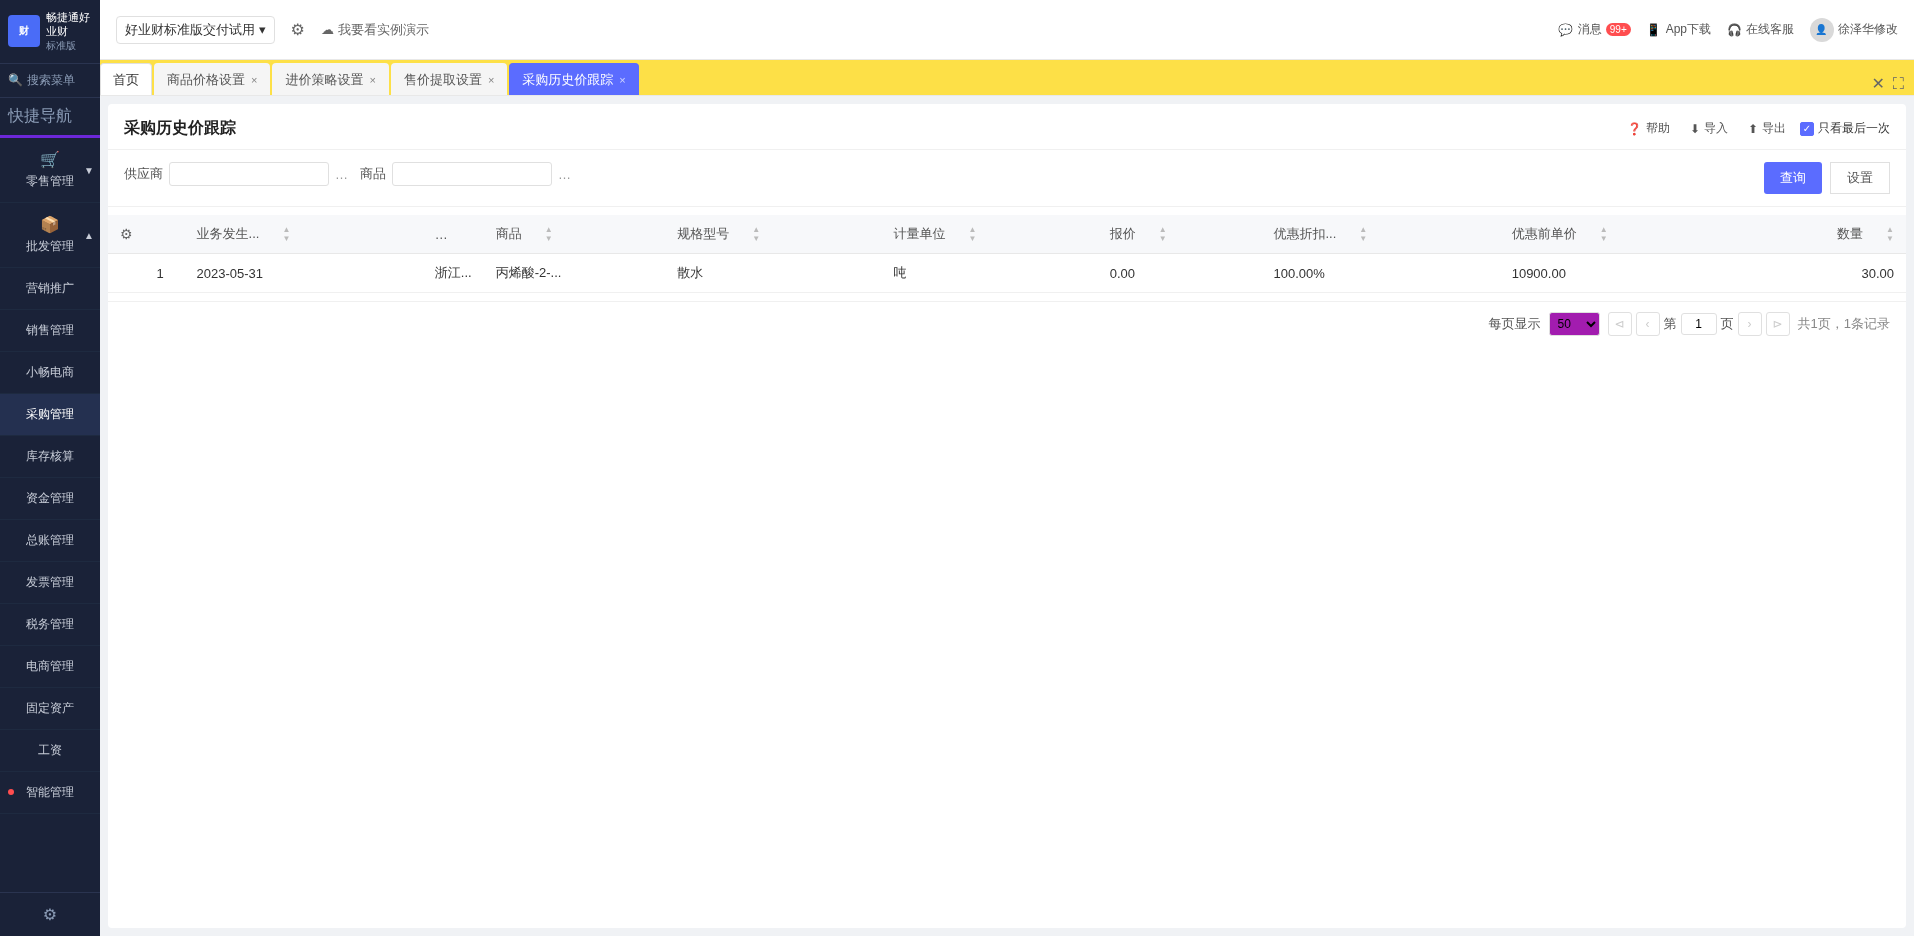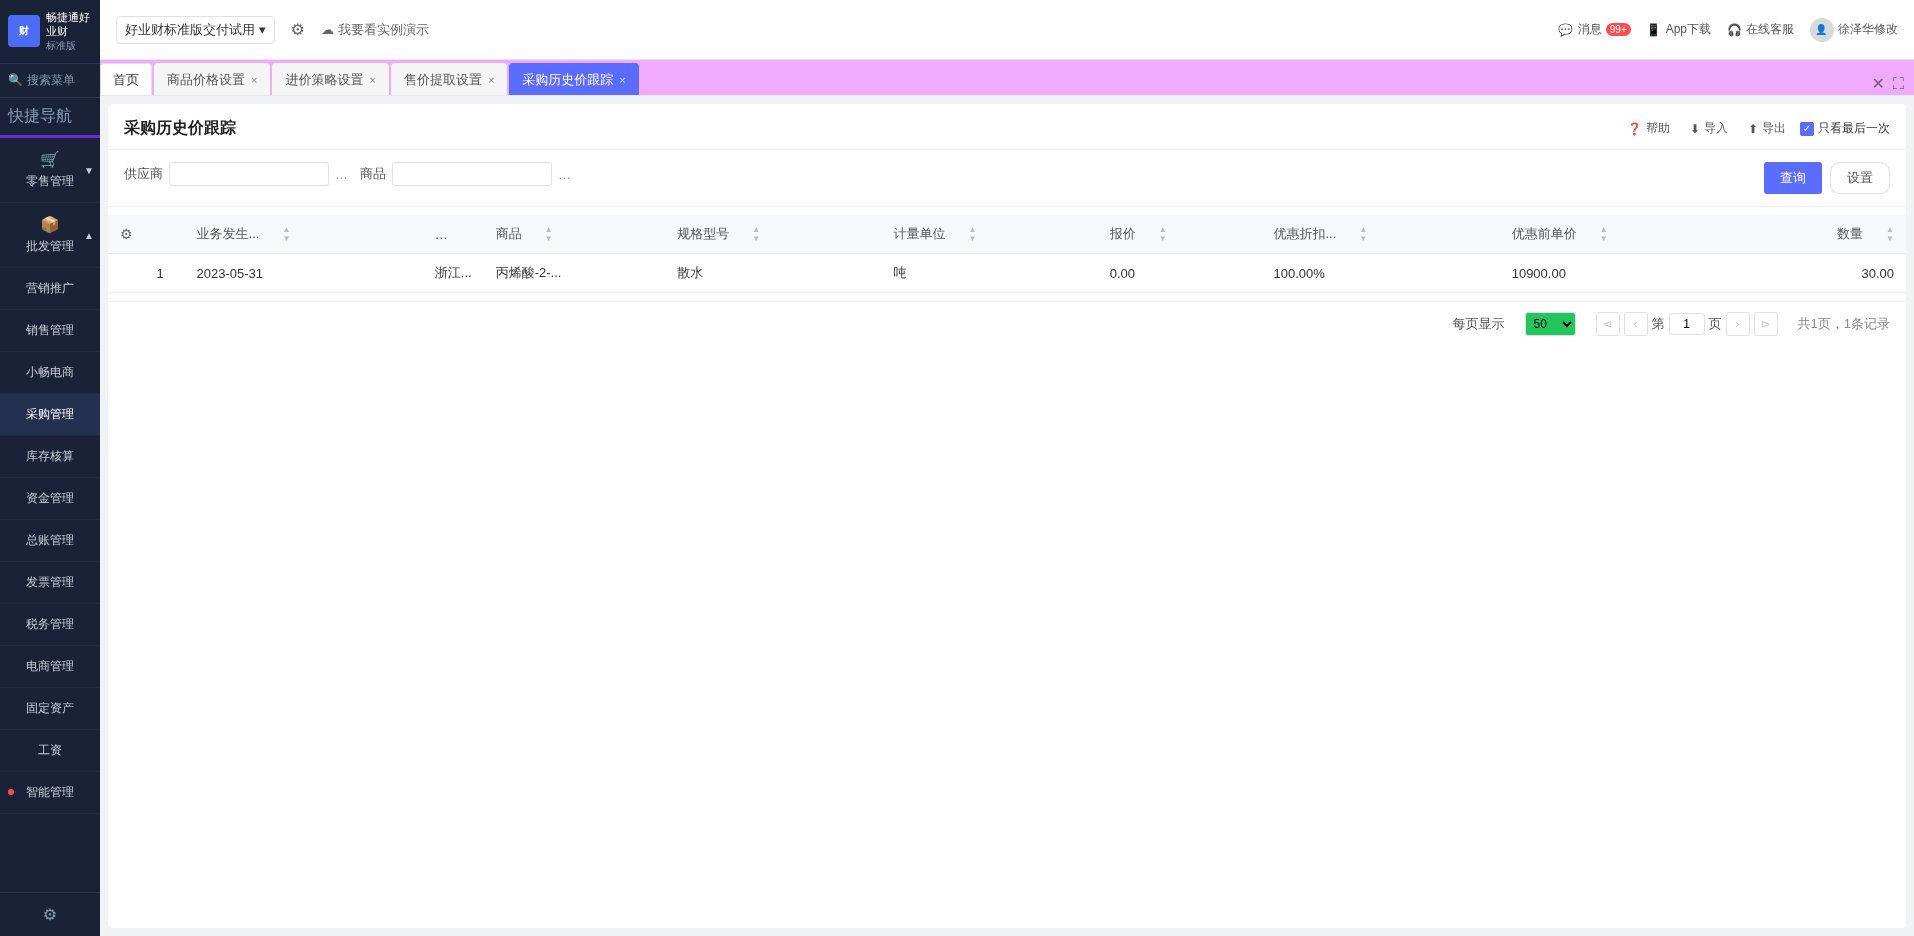--- a/index.html
+++ b/index.html
@@ -114,21 +114,21 @@
     }
     .badge {
       background: #ff4d4f; color: #fff; border-radius: 8px;
       font-size: 10px; padding: 1px 4px; min-width: 18px; text-align: center;
     }
     .topbar-user { display: flex; align-items: center; gap: 4px; font-size: 12px; color: #555; cursor: pointer; }
     .user-avatar { width: 24px; height: 24px; background: #d9d9d9; border-radius: 50%; display: flex; align-items: center; justify-content: center; font-size: 10px; }
 
     
     .tabbar {
-      background: #f0abfc;
+      background: #fde047;
       height: 36px;
       display: flex;
       align-items: flex-end;
       padding: 0 0 0 0;
       border-bottom: 1px solid #e8e8e8;
       flex-shrink: 0;
       overflow: hidden;
     }
     .tab {
       height: 32px;
@@ -219,21 +219,21 @@
       padding: 4px 8px; font-size: 12px; width: 160px; outline: none; color: #333;
     }
     .filter-more { color: #999; font-size: 13px; cursor: pointer; }
 
     .filter-right { margin-left: auto; display: flex; gap: 8px; }
     .btn-query {
       background: #5b6cff; color: #fff; border: none; border-radius: 3px;
       padding: 6px 16px; font-size: 13px; cursor: pointer; white-space: nowrap; margin-left: 24px;
     }
     .btn-settings {
-      background: #fff; color: #555; border: 1px solid #e0e0e0; border-radius: 10px;
+      background: #fff; color: #555; border: 1px solid #e0e0e0; border-radius: 0;
       padding: 6px 16px; font-size: 13px; cursor: pointer; white-space: nowrap;
     }
 
     
     .table-wrap {
       overflow: auto;
       margin: 8px 0;
     }
     table {
       width: 100%; border-collapse: collapse; font-size: 13px;
@@ -261,27 +261,27 @@
       color: #333;
       white-space: nowrap;
     }
 
     .th-gear { width: 36px; }
     .gear-icon { font-size: 14px; color: #666; cursor: pointer; }
 
     
     .pagination {
       display: flex; align-items: center; justify-content: flex-end;
-      padding: 10px 16px; gap: 20px; font-size: 13px; color: #555;
+      padding: 10px 16px; gap: 8px; font-size: 13px; color: #555;
       border-top: 1px solid #f0f0f0;
     }
     .page-size-label { color: #555; }
     .page-size-select {
       border: 1px solid #e0e0e0; border-radius: 3px; padding: 3px 4px;
-      font-size: 12px; background: #22c55e; cursor: pointer;
+      font-size: 12px; background: #a21caf; cursor: pointer;
     }
     .page-nav { display: flex; align-items: center; gap: 4px; }
     .page-nav-btn {
       width: 24px; height: 24px; display: flex; align-items: center; justify-content: center;
       border: 1px solid #e0e0e0; border-radius: 3px; cursor: pointer; color: #555;
       background: #fff; font-size: 12px;
     }
     .page-nav-btn.disabled { color: #ccc; cursor: default; }
     .page-input {
       width: 36px; text-align: center; border: 1px solid #e0e0e0;

